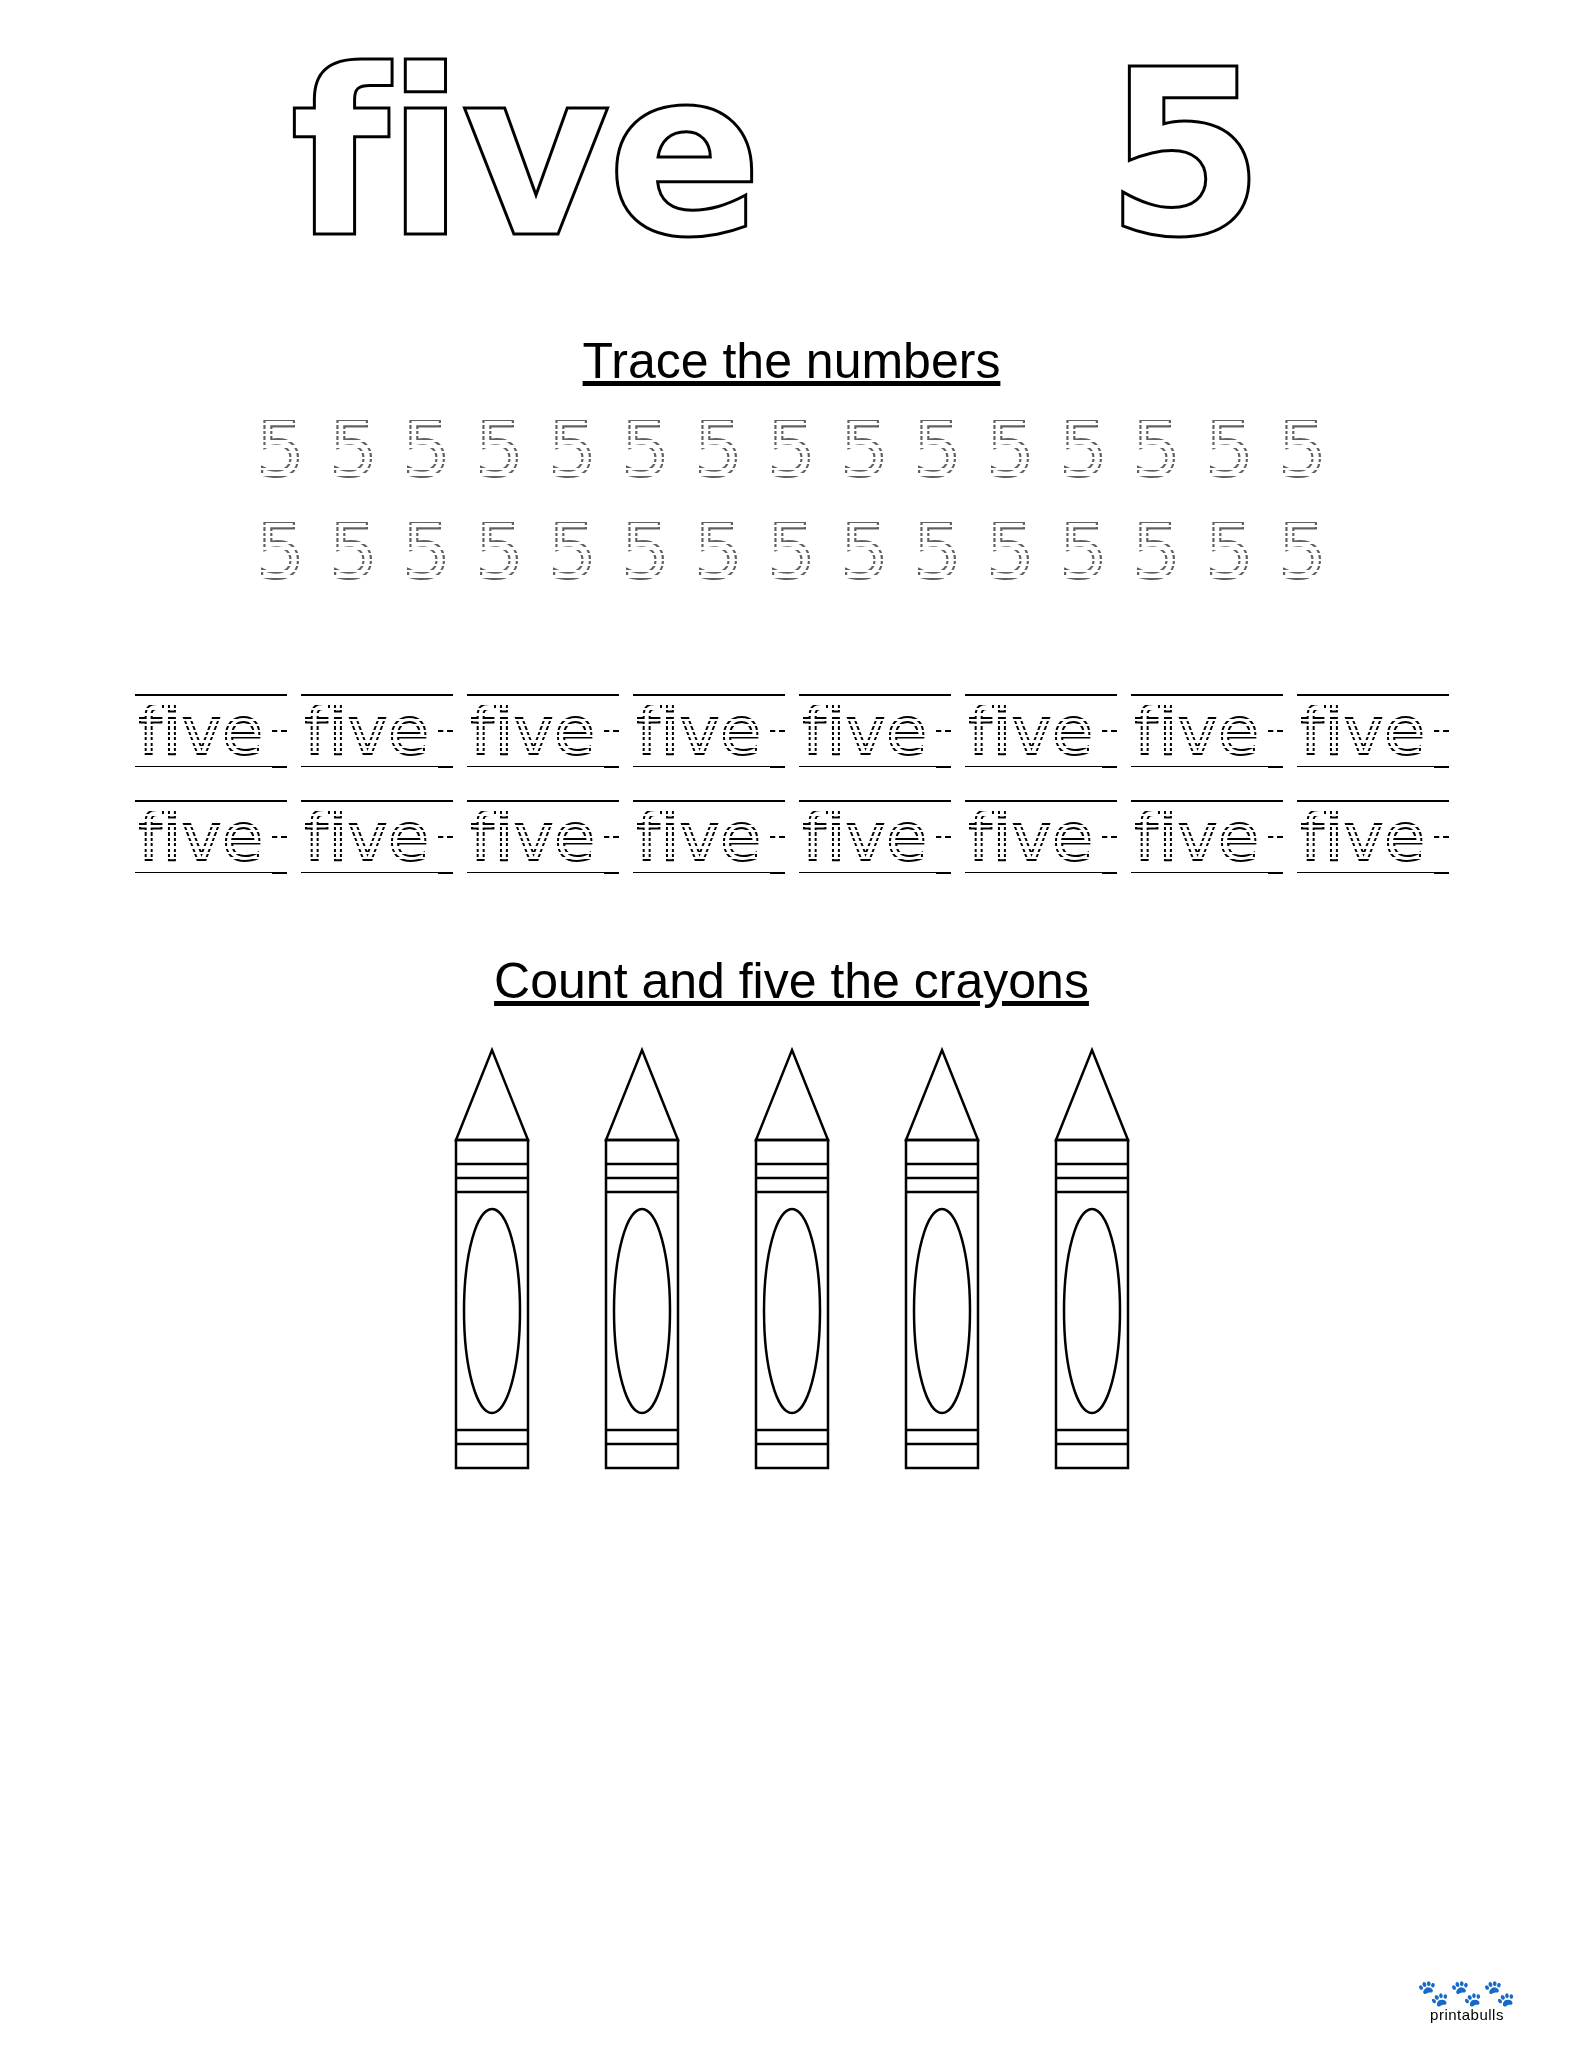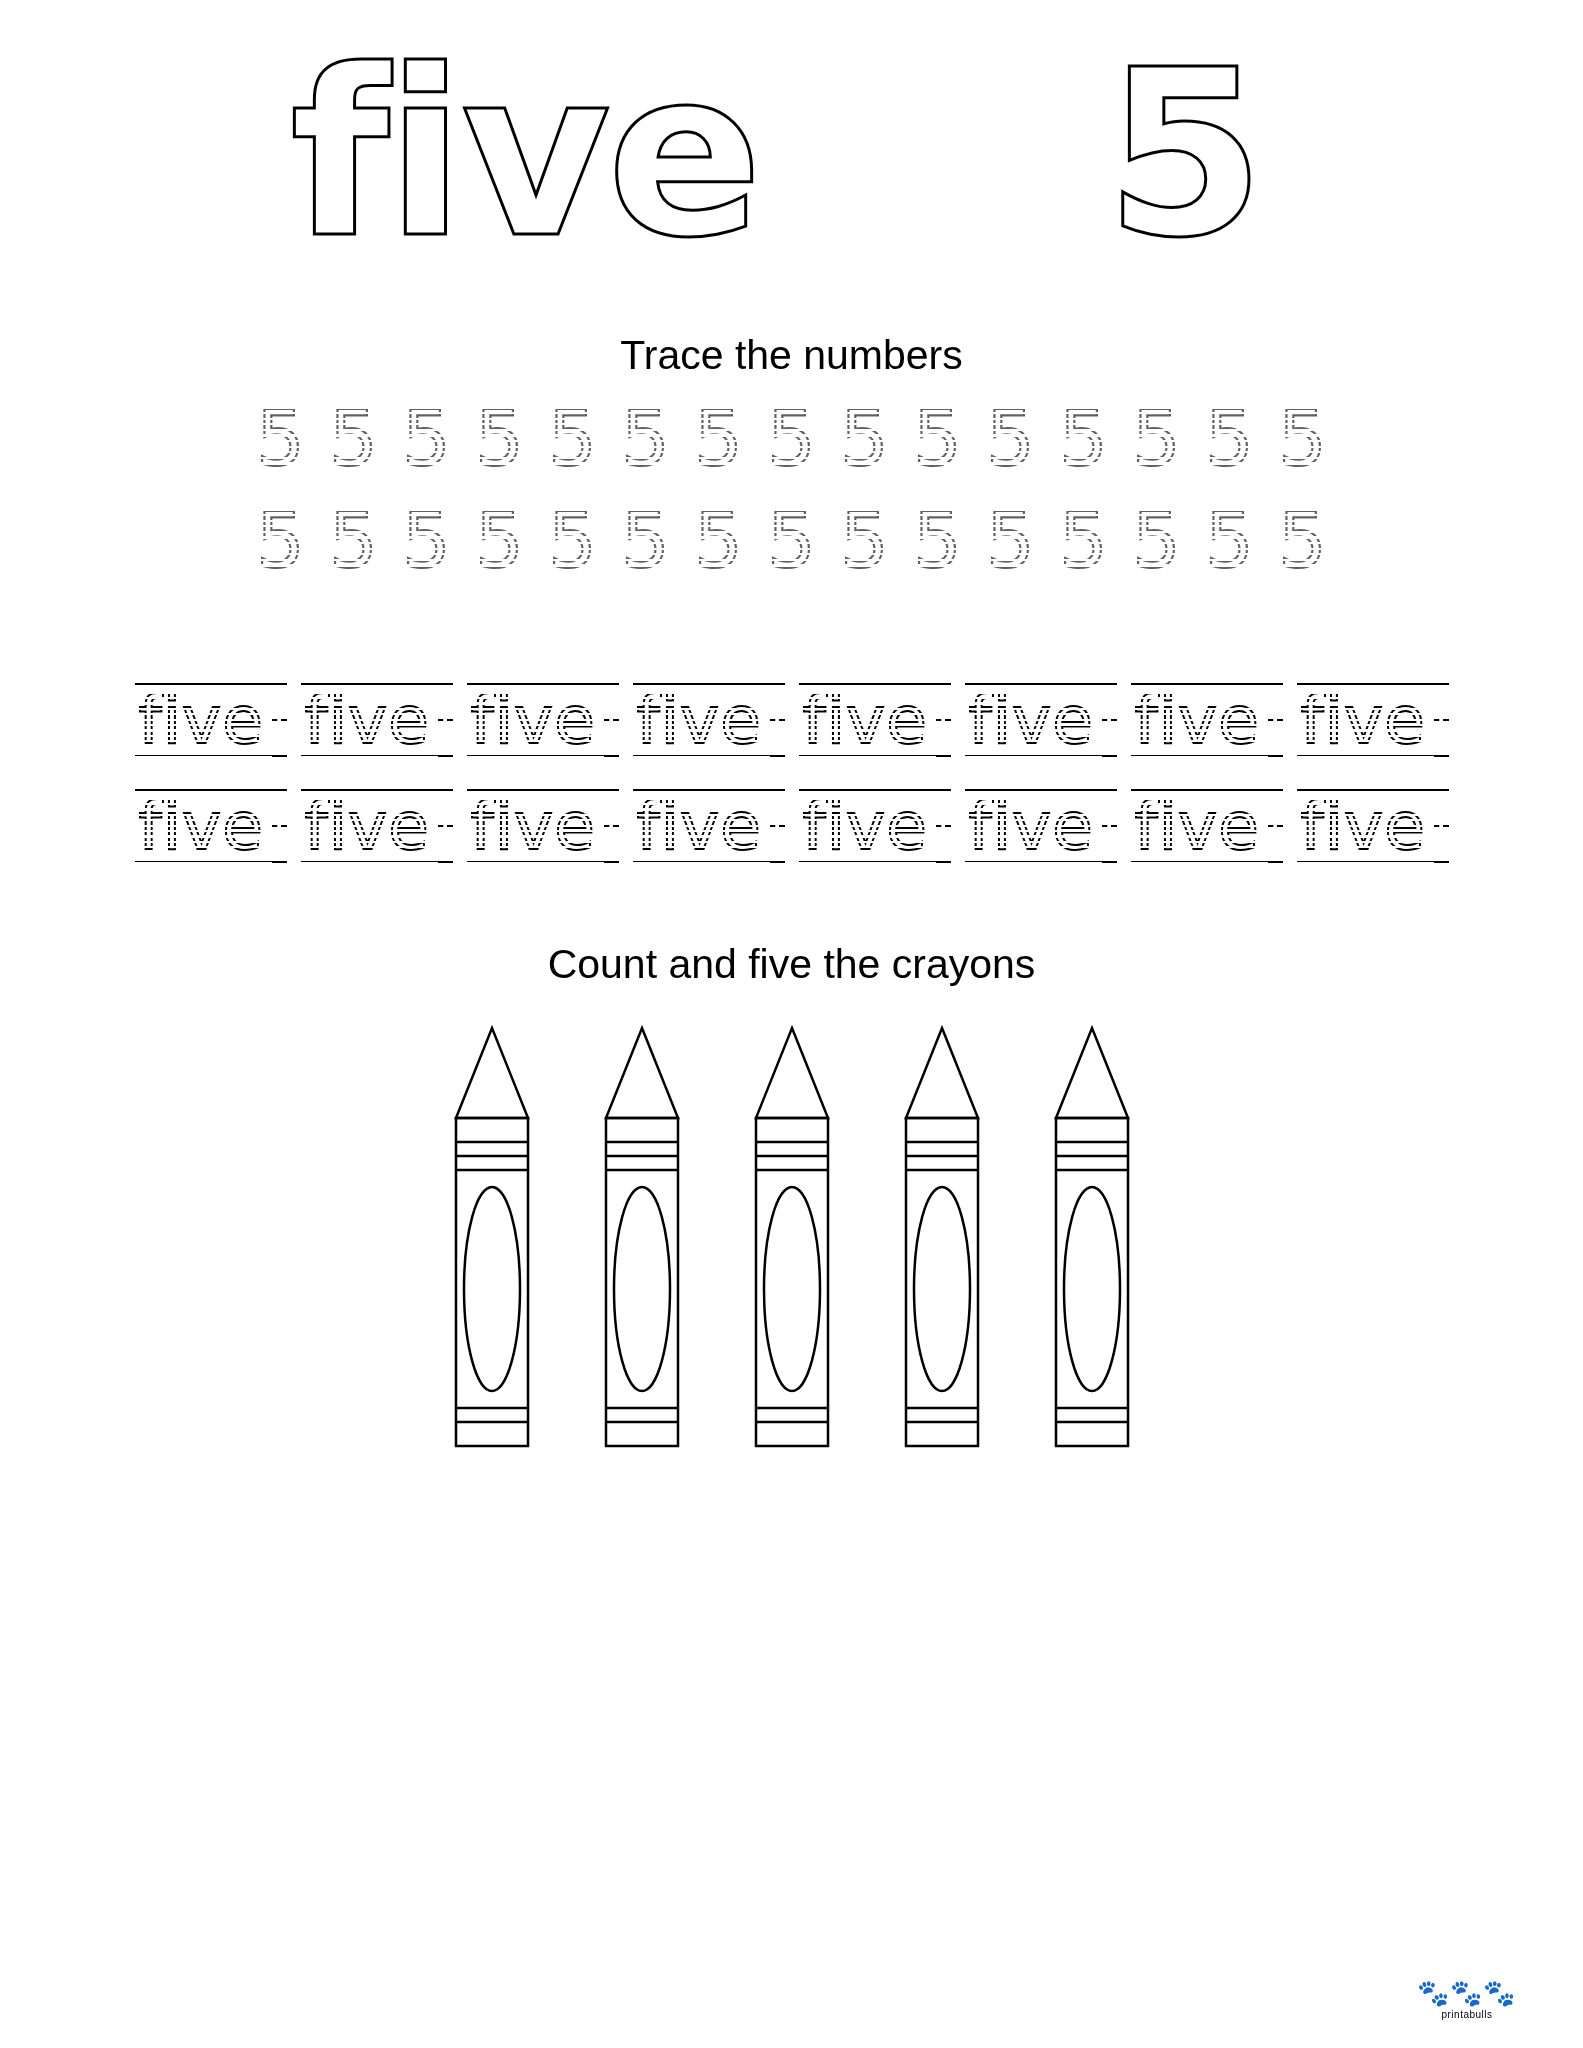--- a/index.html
+++ b/index.html
@@ -41,25 +41,26 @@
     line-height: 230px;
     font-family: "DejaVu Sans", sans-serif;
     font-weight: 700;
     color: transparent;
     -webkit-text-stroke: 3px #000000;
   }
 
   
   .section-title {
     text-align: center;
-    font-size: 41px;
+    font-size: 50px;
     font-weight: 400;
     font-family: "Liberation Sans", sans-serif;
     margin: 0;
     padding: 0;
+    text-decoration: underline;
   }
 
   
   .numbers-block {
     margin-top: 22px;
   }
   .num-row {
     display: flex;
     justify-content: center;
     align-items: flex-end;
@@ -166,21 +167,21 @@
     text-align: center;
     width: 160px;
   }
   .footer-logo .glyphs {
     font-size: 26px;
     line-height: 26px;
     letter-spacing: 1px;
     font-family: "DejaVu Sans", sans-serif;
   }
   .footer-logo .brand {
-    font-size: 10px;
+    font-size: 15px;
     line-height: 18px;
     letter-spacing: 0.5px;
     font-family: "Liberation Sans", sans-serif;
   }
 </style>
 </head>
 <body>
 
 <div class="header">
   <div class="word-outline">five</div>

